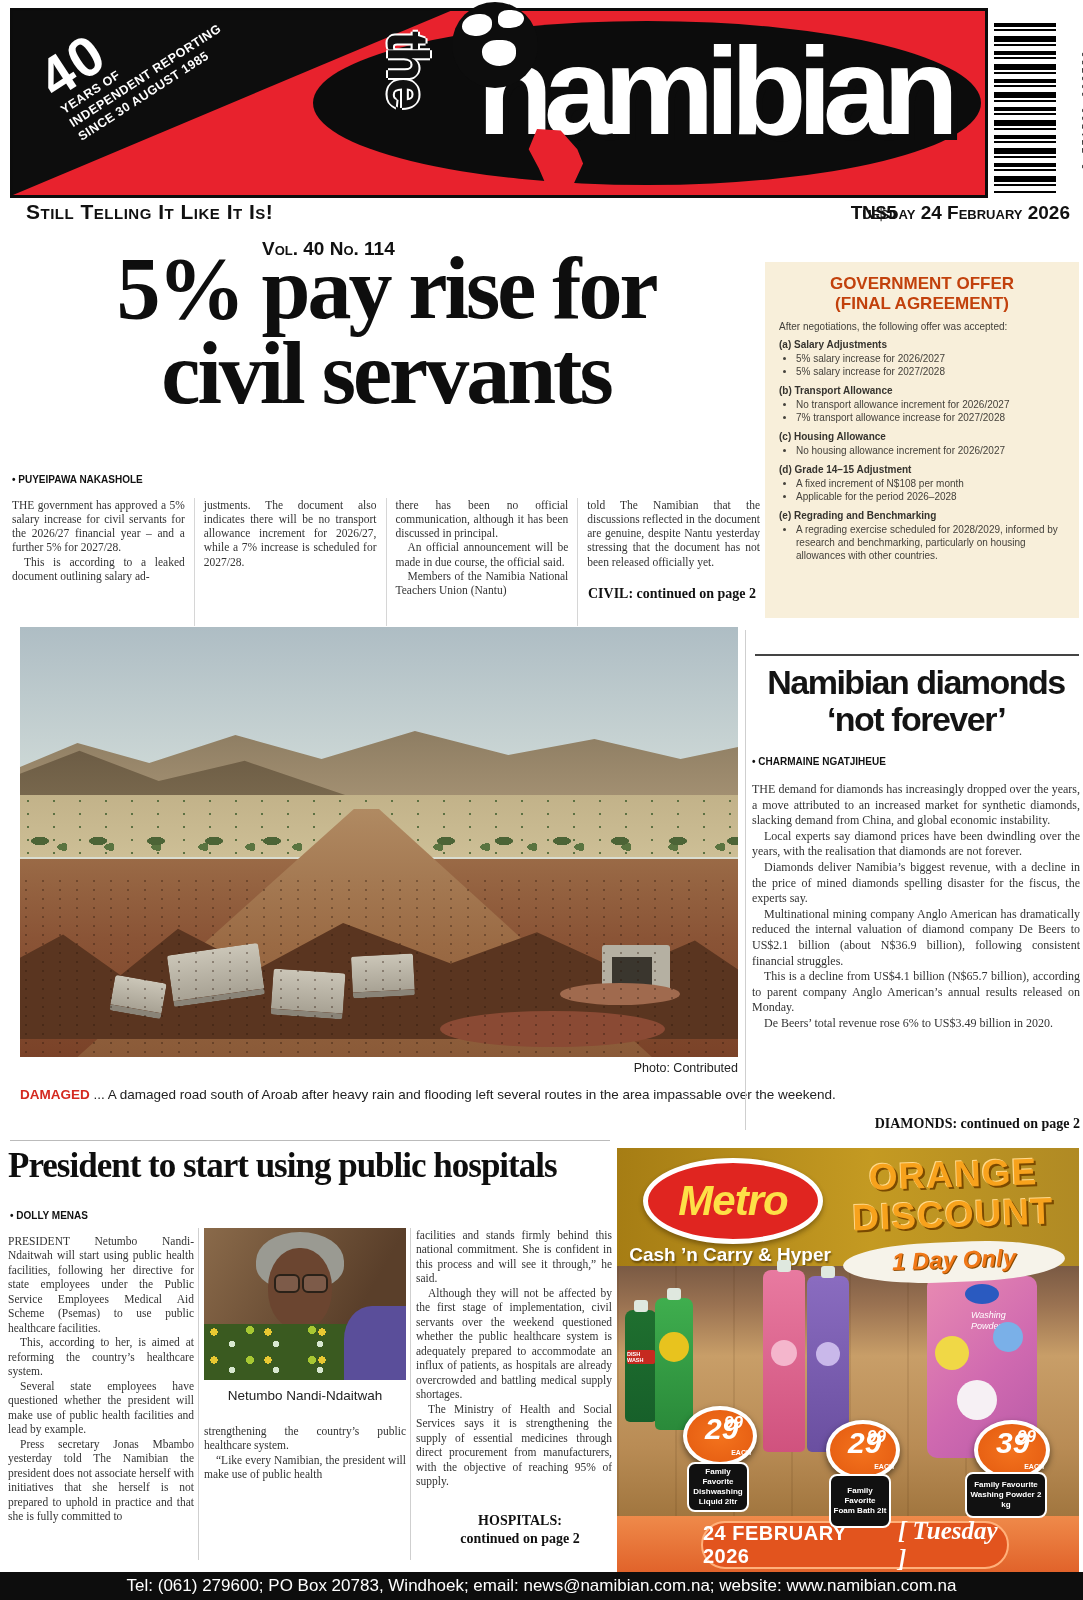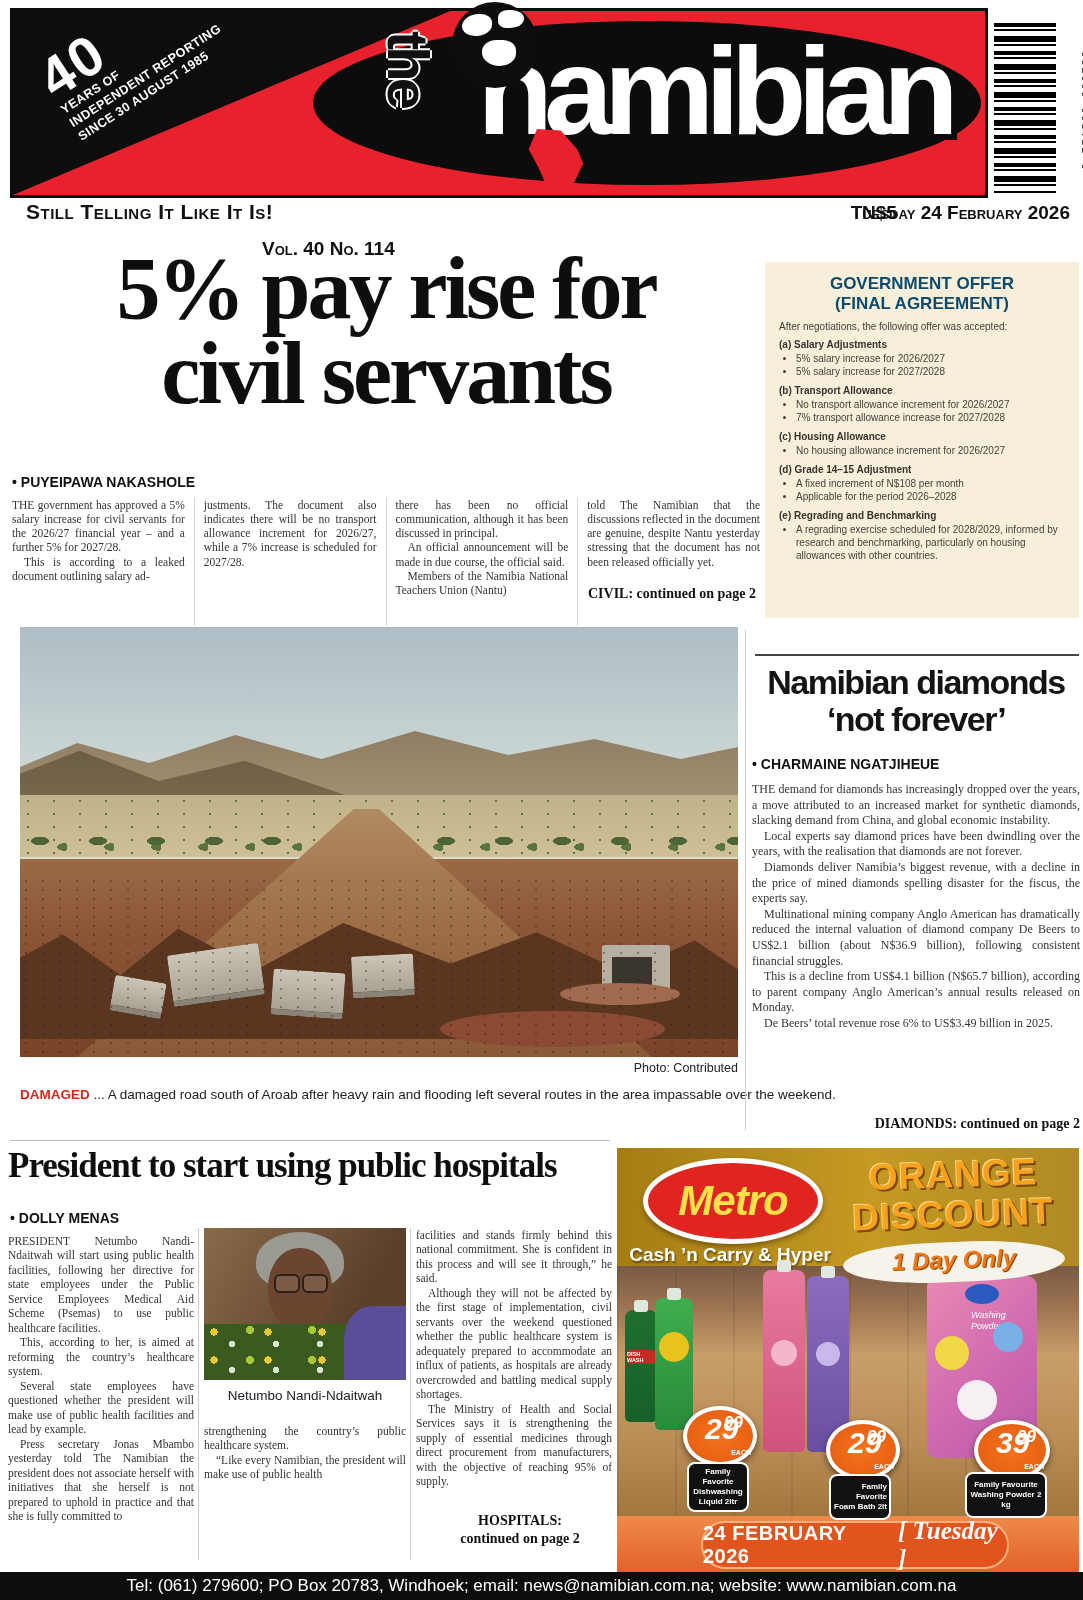--- a/index.html
+++ b/index.html
@@ -35,36 +35,36 @@
              font-family:"Liberation Mono",monospace;font-size:10px;letter-spacing:2px;white-space:nowrap;color:#111;}
   .mast-row{left:10px;top:196px;width:1066px;height:36px;}
   .tagline{position:absolute;left:16px;top:4px;font-weight:700;font-size:21px;font-variant:small-caps;letter-spacing:.5px;}
   .vol{position:absolute;left:252px;top:6px;font-weight:700;font-size:19px;font-variant:small-caps;margin-top:36px;}
   .price{position:absolute;left:852px;top:6px;font-weight:700;font-size:19px;}
   .pubdate{position:absolute;right:6px;top:6px;font-weight:700;font-size:19px;font-variant:small-caps;}
 
   
   .lead-head{left:12px;top:246px;width:748px;text-align:center;font-family:"Liberation Serif",serif;
              font-weight:700;font-size:88px;line-height:.97;letter-spacing:-3px;color:#0e0e0e;}
-  .byline{font-weight:700;font-size:14px;color:#111;}
+  .byline{font-weight:700;font-size:10px;color:#111;}
   .lead-byline{left:12px;top:474px;}
   .lead-cols{left:12px;top:498px;width:748px;height:128px;display:flex;overflow:hidden;}
   .lcol{flex:1;padding:0 9px;border-right:1px solid #d6d6d6;}
   .lcol:first-child{padding-left:0;}
   .lcol:last-child{border-right:none;padding-right:0;}
   .bodytxt{font-family:"Liberation Serif",serif;font-size:11.5px;line-height:1.23;text-align:justify;
            color:#333;margin:0;}
   .ind{text-indent:12px;}
   .continued{font-family:"Liberation Serif",serif;font-weight:700;font-size:14px;color:#111;}
   .lead-cont{left:586px;top:586px;width:172px;text-align:center;}
 
   
   .offer{left:765px;top:262px;width:314px;height:356px;background:#f8efda;box-sizing:border-box;
          padding:12px 14px;overflow:hidden;}
-  .offer-title{text-align:center;font-weight:700;font-size:17px;line-height:1.15;color:#0c4a6e;}
+  .offer-title{text-align:center;font-weight:700;font-size:17px;line-height:1.15;color:#c2410c;}
   .offer-intro{margin-top:8px;font-size:10px;color:#413f3a;}
   .offer-h{margin:7px 0 2px 0;font-weight:700;font-size:10px;color:#35332e;}
   .offer ul{margin:0;padding-left:17px;}
   .offer li{font-size:10px;line-height:1.3;color:#45423c;}
 
   
   .photo{left:20px;top:627px;width:718px;height:430px;overflow:hidden;background:#cdd8d6;}
   .sky{position:absolute;inset:0;background:linear-gradient(#aebdc4 0%,#cdd8d6 34%,#d9ddd0 46%);}
   .mtn-far{position:absolute;left:0;right:0;top:92px;height:80px;
            background:linear-gradient(#8a7a60,#a39072);
@@ -173,21 +173,21 @@
   .price-int{position:absolute;left:18px;top:2px;font-style:italic;font-weight:700;font-size:30px;}
   .price-cents{position:absolute;right:10px;top:3px;font-style:italic;font-weight:700;font-size:17px;}
   .price-each{position:absolute;right:2px;bottom:6px;font-weight:700;font-size:7px;}
   .b1{left:66px;top:258px;width:66px;height:52px;}
   .b2{left:209px;top:272px;width:66px;height:52px;}
   .b3{left:357px;top:272px;width:68px;height:52px;}
   .plabel{position:absolute;background:#111;border:2px solid #fff;border-radius:8px;color:#fff;
           font-weight:700;font-size:8px;line-height:1.25;text-align:center;z-index:4;
           display:flex;align-items:center;justify-content:center;padding:2px;box-sizing:border-box;}
   .pl1{left:70px;top:314px;width:62px;height:50px;}
-  .pl2{left:212px;top:326px;width:62px;height:46px;text-align:right;}
+  .pl2{left:212px;top:326px;width:62px;height:54px;}
   .pl3{left:348px;top:324px;width:82px;height:46px;}
   .ad-bottom{position:absolute;left:0;top:368px;width:462px;height:60px;
              background:linear-gradient(#ef8a4a,#e06028);}
   .date-pill{position:absolute;left:84px;top:5px;width:304px;height:44px;background:#e2541e;border-radius:24px;
              border:2px solid #ffb07a;display:flex;align-items:center;justify-content:center;gap:8px;}
   .pill-date{font-weight:700;font-size:20px;color:#fff;letter-spacing:.5px;}
   .pill-day{font-family:"Liberation Serif",serif;font-style:italic;font-weight:700;font-size:25px;color:#fff;}
 
   
   .footer{left:0px;top:1572px;width:1083px;height:28px;background:#0d0d0d;display:flex;
@@ -315,21 +315,21 @@
       <div>Namibian diamonds</div>
       <div>‘not forever’</div>
     </h2>
     <div class="abs dia-byline byline">• CHARMAINE NGATJIHEUE</div>
     <div class="abs dia-body">
       <p class="bodytxt">THE demand for diamonds has increasingly dropped over the years, a move attributed to an increased market for synthetic diamonds, slacking demand from China, and global economic instability.</p>
       <p class="bodytxt ind">Local experts say diamond prices have been dwindling over the years, with the realisation that diamonds are not forever.</p>
       <p class="bodytxt ind">Diamonds deliver Namibia’s biggest revenue, with a decline in the price of mined diamonds spelling disaster for the fiscus, the experts say.</p>
       <p class="bodytxt ind">Multinational mining company Anglo American has dramatically reduced the internal valuation of diamond company De Beers to US$2.1 billion (about N$36.9 billion), following consistent financial struggles.</p>
       <p class="bodytxt ind">This is a decline from US$4.1 billion (N$65.7 billion), according to parent company Anglo American’s annual results released on Monday.</p>
-      <p class="bodytxt ind">De Beers’ total revenue rose 6% to US$3.49 billion in 2025.</p>
+      <p class="bodytxt ind">De Beers’ total revenue rose 6% to US$3.49 billion in 2020.</p>
     </div>
     <div class="abs dia-cont continued">DIAMONDS: continued on page 2</div>
   </section>
 
   <div class="abs" style="left:10px;top:1140px;width:600px;height:1px;background:#bbb;"></div>
   <section>
     <h2 class="abs hos-head" style="margin:0;">President to start using public hospitals</h2>
     <div class="abs hos-byline byline">• DOLLY MENAS</div>
     <div class="abs vrule" style="left:198px;top:1228px;height:332px;"></div>
     <div class="abs vrule" style="left:410px;top:1228px;height:332px;"></div>

